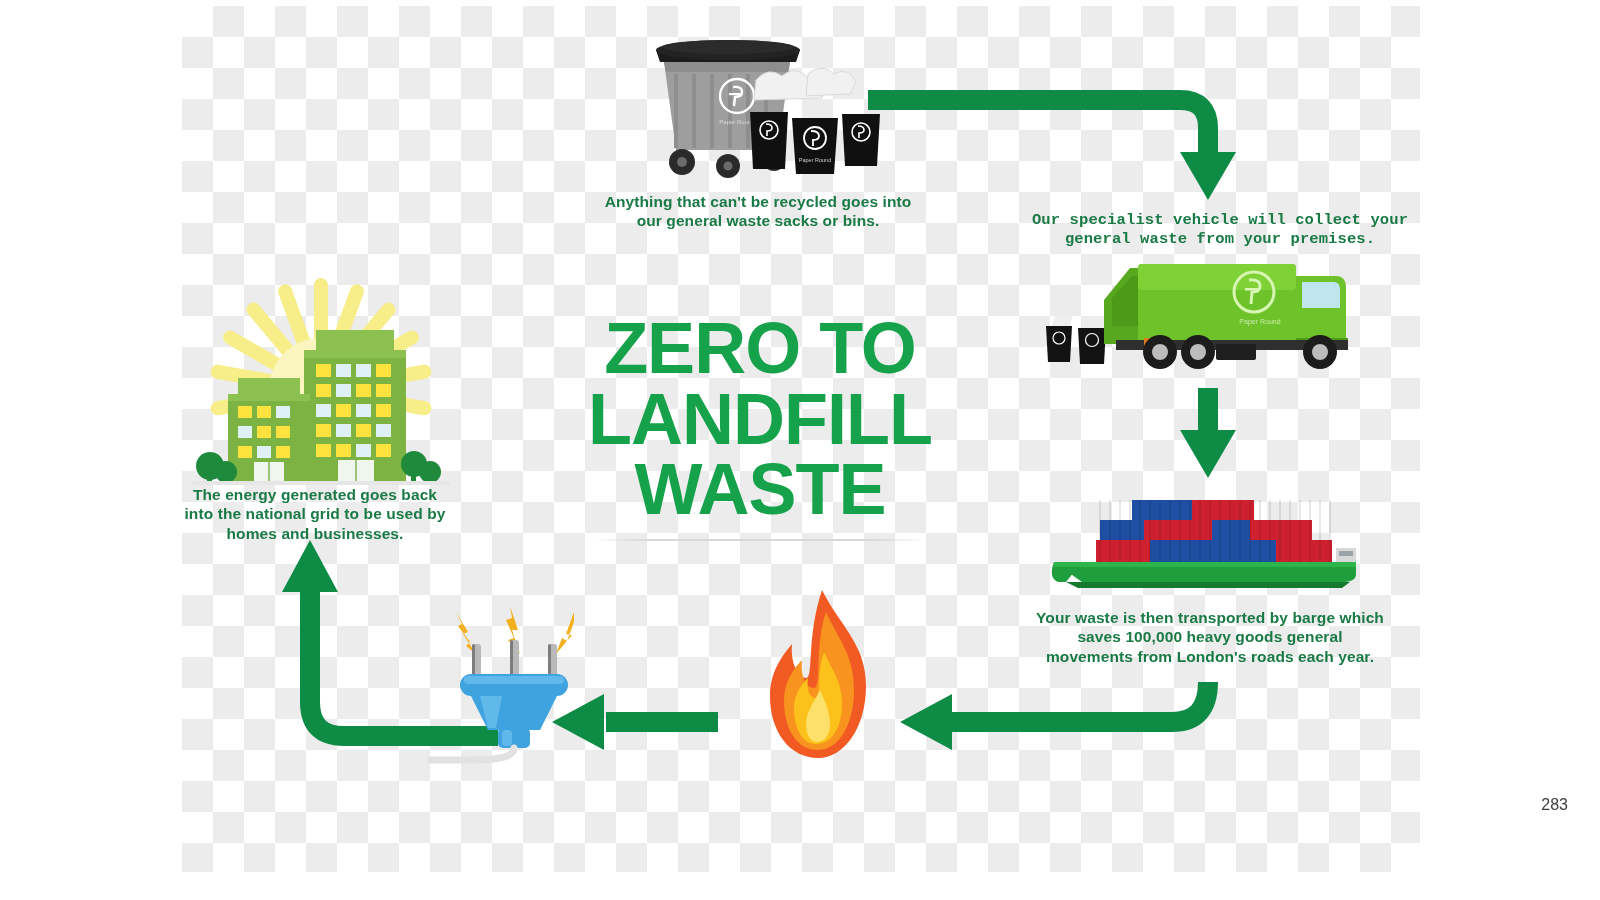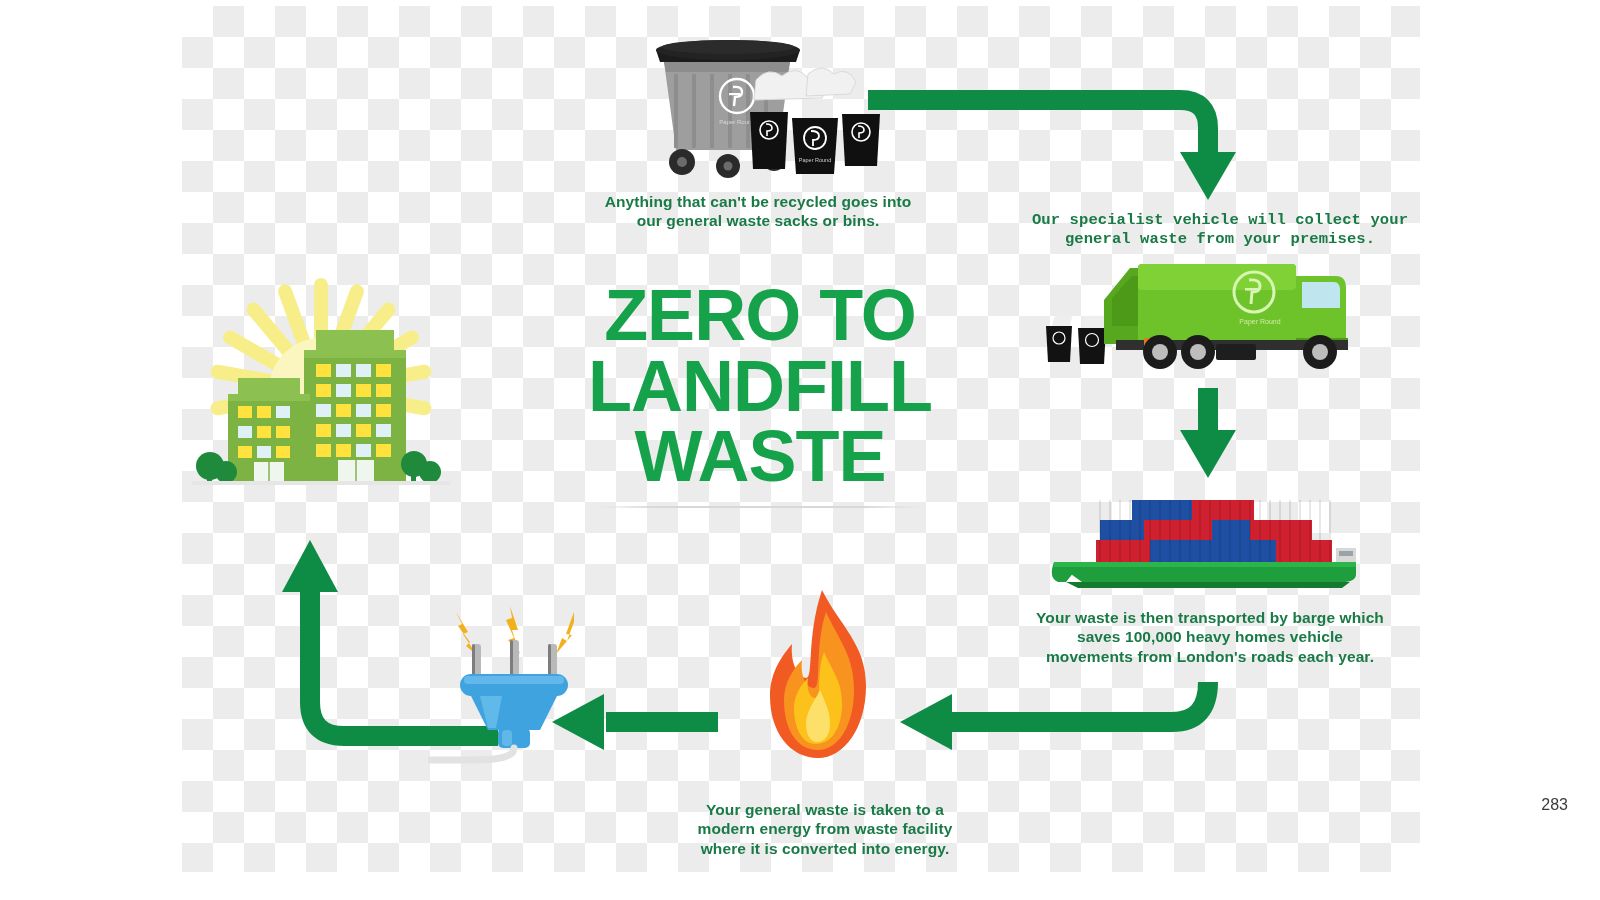--- a/index.html
+++ b/index.html
@@ -62,20 +62,21 @@
     text-align: center;
   }
   #title-text {
     color: #16A24A;
     font-weight: bold;
     font-size: 72px;
     line-height: 0.98;
     letter-spacing: -1px;
     font-family: "Liberation Sans", sans-serif;
     white-space: pre-line;
+    margin-top: 33px;
   }
   #title-rule {
     margin: 14px auto 0 auto;
     width: 330px;
     height: 2px;
     background: linear-gradient(to right, rgba(200,200,200,0), #d8d8d8 18%, #d8d8d8 82%, rgba(200,200,200,0));
   }
 
   
   #page-number {
@@ -264,21 +265,21 @@
     <path d="M 24 84 L 326 84 L 326 96 Q 326 104 312 104 L 52 104 Z" fill="#1f9e3e"></path>
     <path d="M 24 84 L 52 84 L 36 104 L 28 104 Q 18 100 24 84 Z" fill="#1f9e3e"></path>
     <rect x="24" y="84" width="302" height="5" fill="#2bb54a"></rect>
     <path d="M 36 104 L 320 104 L 312 110 L 48 110 Z" fill="#157a2e"></path>
 
     <rect x="306" y="70" width="20" height="14" fill="#d8d8d8"></rect>
     <rect x="309" y="73" width="14" height="5" fill="#9aa3a8"></rect>
   </svg>
 
   <div class="caption" style="left:1000px; top:608px; width:420px;">Your waste is then transported by barge which
-saves 100,000 heavy homes vehicle
+saves 100,000 heavy goods general
 movements from London's roads each year.</div>
 
   <svg class="art" style="left:744px; top:586px;" width="150" height="180" viewBox="0 0 150 180">
     <path d="M 78 4
              C 96 40 122 58 122 100
              C 122 142 100 172 74 172
              C 46 172 26 146 26 110
              C 26 86 38 70 48 58
              C 46 80 56 92 62 92
              C 70 92 62 52 78 4 Z" fill="#f15a22"></path>
@@ -293,23 +294,20 @@
              C 90 88 98 96 98 118
              C 98 144 86 158 72 158
              C 58 158 50 142 50 122
              C 50 108 58 98 64 92
              C 62 108 68 112 72 112
              C 78 112 72 88 80 66 Z" fill="#fcc21b"></path>
     <path d="M 76 104 C 84 122 86 128 86 138 C 86 150 80 156 73 156
              C 66 156 62 148 62 138 C 62 126 70 116 76 104 Z" fill="#fde06a"></path>
   </svg>
 
-  <div class="caption" style="left:660px; top:800px; width:330px;">Your general waste is taken to a
-modern energy from waste facility
-where it is converted into energy.</div>
 
   <svg class="art" style="left:428px; top:596px;" width="190" height="170" viewBox="0 0 190 170">
 
     <g>
       <path d="M 28 16 L 40 36 L 35 38 L 48 58 L 38 50 L 42 46 L 30 30 L 34 28 Z" fill="#f2b01e"></path>
       <path d="M 82 10 L 90 34 L 84 34 L 92 58 L 80 44 L 86 42 L 78 24 L 84 22 Z" fill="#f2b01e"></path>
       <path d="M 146 16 L 138 38 L 144 39 L 128 58 L 134 42 L 139 45 L 146 26 Z" fill="#f2b01e"></path>
     </g>
 
     <g fill="#b9b9b9">
@@ -427,20 +425,23 @@
       <circle cx="34" cy="194" r="14"></circle>
         <circle cx="50" cy="200" r="11"></circle>
       <rect x="31" y="198" width="5" height="14"></rect>
       <circle cx="238" cy="192" r="13"></circle>
         <circle cx="254" cy="200" r="11"></circle>
       <rect x="235" y="196" width="5" height="16"></rect>
     </g>
     <rect x="16" y="209" width="258" height="4" fill="#e6e6e6"></rect>
   </svg>
 
+  <div class="caption" style="left:150px; top:485px; width:330px;">The energy generated goes back
+into the national grid to be used by
+homes and businesses.</div>
 
   <div id="title-block">
     <div id="title-text">ZERO TO
 LANDFILL
 WASTE</div>
     <div id="title-rule"></div>
   </div>
 
   <div id="page-number">283</div>
 

